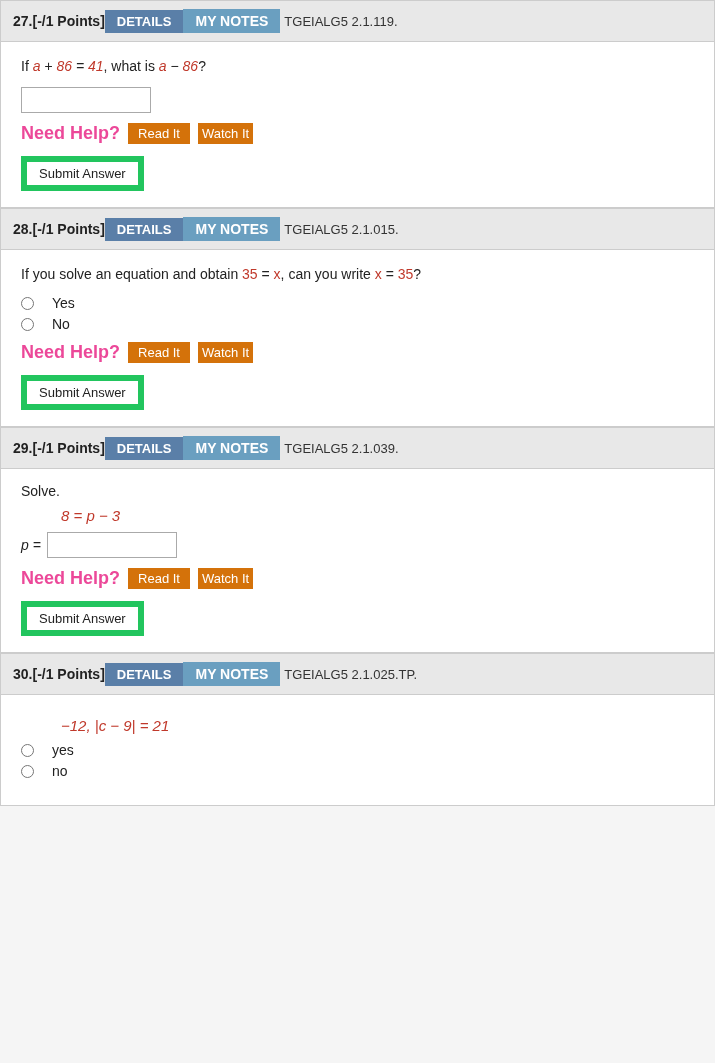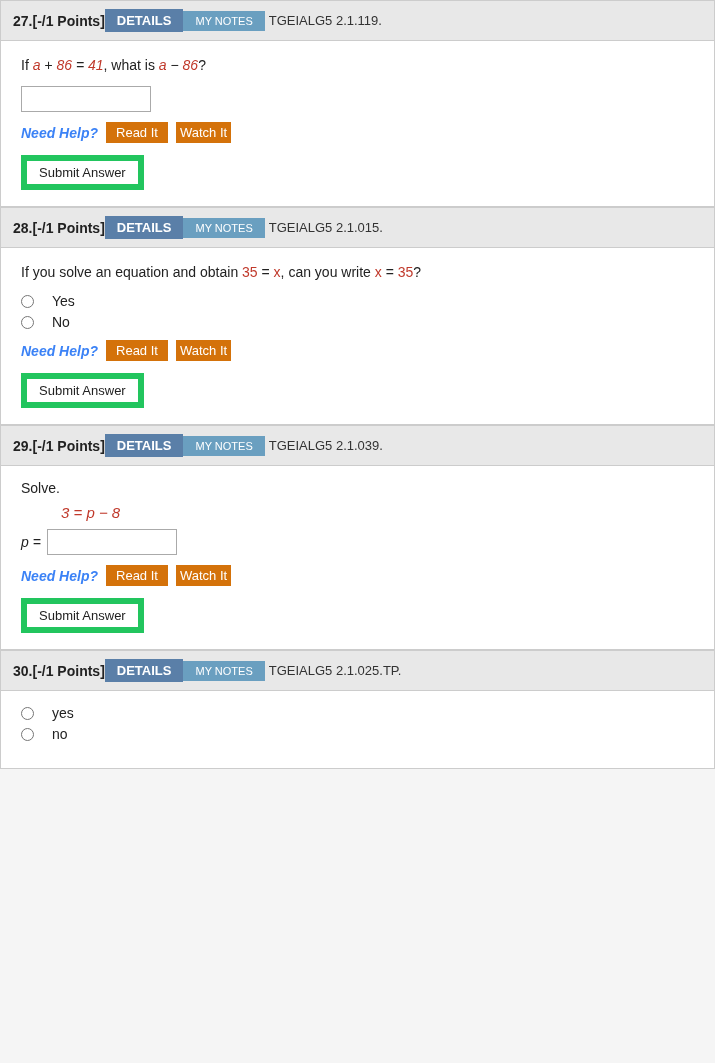--- a/index.html
+++ b/index.html
@@ -35,23 +35,23 @@
       padding: 4px 12px;
       font-size: 13px;
       cursor: pointer;
       font-weight: bold;
     }
     .btn-mynotes {
       background: #6a9fc0;
       color: #fff;
       border: none;
       padding: 4px 12px;
-      font-size: 11px;
-      cursor: pointer;
-      font-weight: normal;
+      font-size: 14px;
+      cursor: pointer;
+      font-weight: bold;
     }
     .tge-code {
       font-size: 13px;
       color: #333;
       margin-left: 4px;
     }
     .question-body {
       padding: 14px 20px 16px 20px;
     }
     .question-text {
@@ -75,24 +75,23 @@
       margin-bottom: 10px;
       background: #fff;
     }
     .need-help-row {
       display: flex;
       align-items: center;
       gap: 8px;
       margin-bottom: 12px;
     }
     .need-help-label {
-      color: #3b82f6;
-      font-weight: bold;
-      font-size: 14px;
-      font-style: italic;
+      color: #ec4899;
+      font-weight: bold;
+      font-size: 18px;
     }
     .btn-read-it {
       background: #d4720a;
       color: #fff;
       border: none;
       padding: 3px 10px;
       font-size: 13px;
       cursor: pointer;
     }
     .btn-watch-it {
@@ -205,21 +204,21 @@
   <div class="question-header">
     <span class="question-number">29.</span>
     <span class="question-number">[-/1 Points]</span>
     <button class="btn-details">DETAILS</button>
     <button class="btn-mynotes">MY NOTES</button>
     <span class="tge-code">TGEIALG5 2.1.039.</span>
   </div>
   <div class="question-body">
     <div class="solve-label">Solve.</div>
     <div class="math-block">
-      <span class="colored">3 = p − 8</span>
+      <span class="colored">8 = p − 3</span>
     </div>
     <div class="p-equals-row">
       <span class="p-label">p =</span>
       <input class="answer-input" type="text" style="margin-bottom: 0px;">
     </div>
     <div class="need-help-row" style="margin-top:10px;">
       <span class="need-help-label">Need Help?</span>
       <button class="btn-read-it">Read It</button>
       <button class="btn-watch-it">Watch It</button>
     </div>
@@ -229,20 +228,23 @@
 
 <div class="question-block">
   <div class="question-header">
     <span class="question-number">30.</span>
     <span class="question-number">[-/1 Points]</span>
     <button class="btn-details">DETAILS</button>
     <button class="btn-mynotes">MY NOTES</button>
     <span class="tge-code">TGEIALG5 2.1.025.TP.</span>
   </div>
   <div class="question-body">
+    <div class="math-block">
+      <span class="abs-expr">−12, |c − 9| = 21</span>
+    </div>
     <div class="radio-group">
       <label class="radio-option">
         <input type="radio" name="q30" style="">
         <span>yes</span>
       </label>
       <label class="radio-option">
         <input type="radio" name="q30" style="">
         <span>no</span>
       </label>
     </div>

